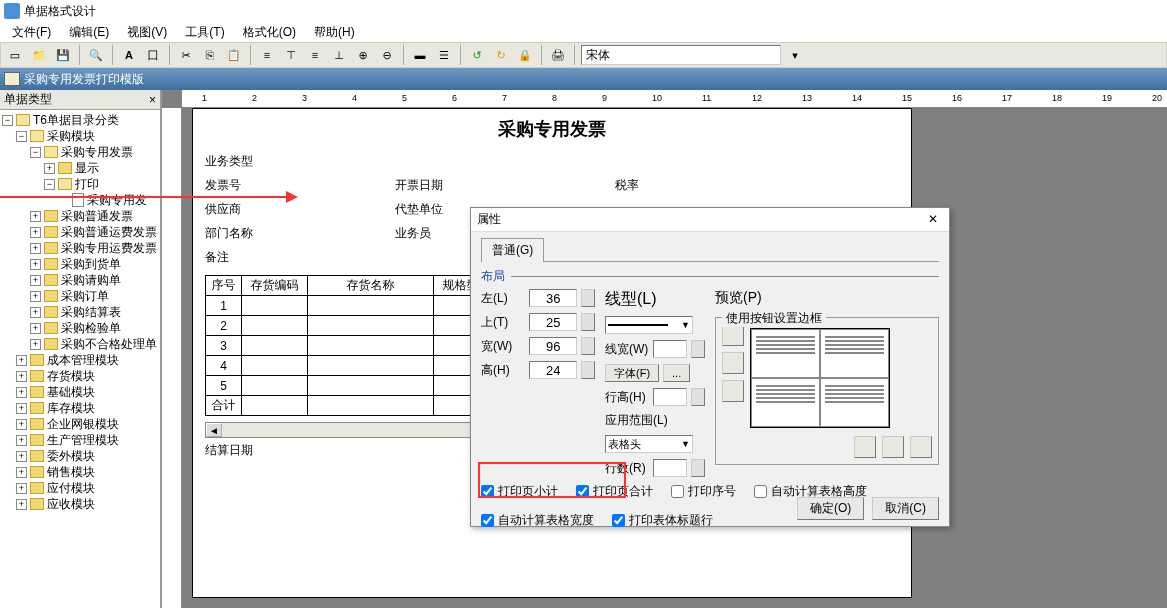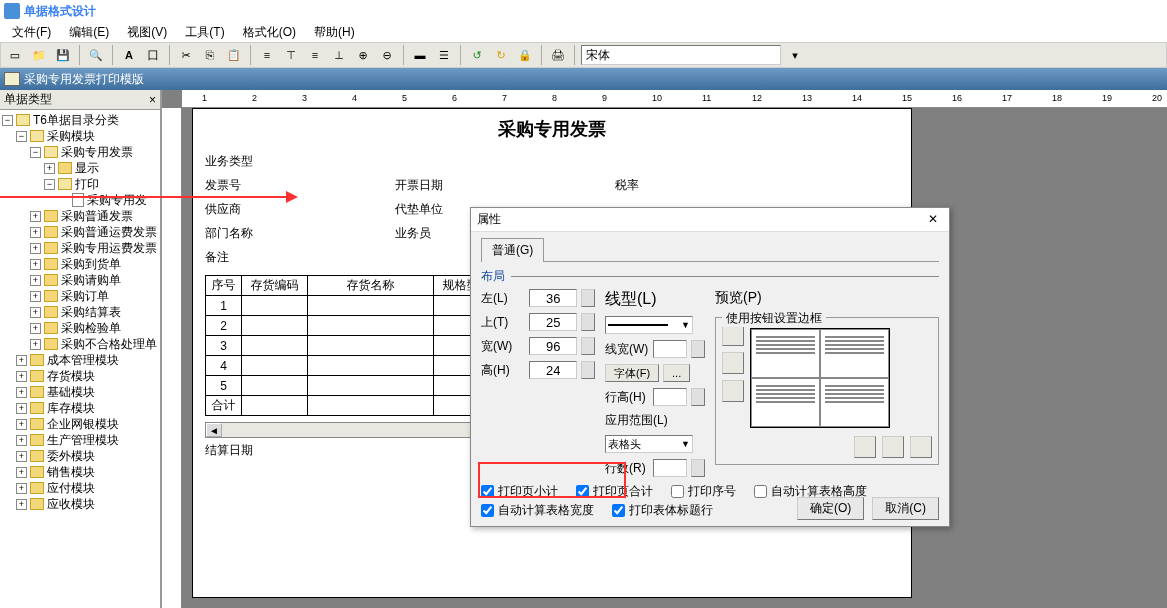--- a/index.html
+++ b/index.html
@@ -1,19 +1,19 @@
 <!DOCTYPE html>
 <html><head>
 <meta charset="utf-8">
 <style>
 *{margin:0;padding:0;box-sizing:border-box;}
 body{font-family:"Microsoft YaHei","SimSun",sans-serif;font-size:12px;background:#fff;color:#000;overflow:hidden;width:1167px;height:608px;position:relative;}
 .titlebar{height:22px;display:flex;align-items:center;padding:0 4px;gap:4px;}
 .titlebar .icon{width:16px;height:16px;background:#4a90d9;border-radius:2px;}
-.titlebar .title{color:#3b82f6;font-weight:bold;}
+.titlebar .title{color:#000000;}
 .menubar{height:20px;display:flex;align-items:center;padding:0 4px;gap:2px;}
 .menubar span{padding:2px 8px;cursor:default;}
 .toolbar{height:26px;background:#e8e8e0;border:1px solid #ccc;display:flex;align-items:center;padding:0 4px;gap:4px;}
 .tbtn{width:20px;height:20px;background:#e8e8e0;border:1px solid transparent;display:flex;align-items:center;justify-content:center;font-size:11px;cursor:pointer;}
 .tsep{width:1px;height:20px;background:#aaa;margin:0 2px;}
 .font-combo{width:200px;height:20px;background:#fff;border:1px inset #ccc;display:flex;align-items:center;padding:0 4px;}
 .winbar{height:22px;background:linear-gradient(#6e9bc5,#3d6e9c);color:#fff;display:flex;align-items:center;padding:0 4px;gap:4px;}
 .winbar .wicon{width:16px;height:14px;background:#f0f0d0;border:1px solid #666;}
 .mainarea{display:flex;height:calc(608px - 90px);}
 .sidebar{width:162px;border-right:2px solid #999;display:flex;flex-direction:column;}
@@ -65,21 +65,21 @@
 .combo .dd{font-size:9px;}
 .btn-small{height:18px;padding:0 8px;border:1px outset #ccc;background:#e8e8e0;font-size:11px;}
 .fieldset{border:1px solid #999;padding:6px;position:relative;margin-top:4px;}
 .fieldset .legend{position:absolute;top:-8px;left:6px;background:#f0f0f0;padding:0 4px;font-size:12px;}
 .preview-box{width:140px;height:100px;border:1px solid #000;background:#fff;margin:4px 0;display:flex;flex-wrap:wrap;}
 .preview-box .pg{width:50%;height:50%;border:1px solid #888;padding:4px;}
 .preview-box .pg .ln{height:2px;background:#888;margin:2px 0;}
 .side-btns{display:flex;flex-direction:column;gap:6px;margin-right:6px;}
 .sbtn{width:22px;height:22px;border:1px outset #ccc;background:#e8e8e0;}
 .bottom-btns{display:flex;gap:6px;margin-top:4px;}
-.chk-grid{display:flex;flex-wrap:wrap;gap:2px 18px;margin-top:6px;}
+.chk-grid{display:flex;flex-wrap:wrap;gap:12px 18px;margin-top:6px;}
 .chk{display:flex;align-items:center;gap:4px;font-size:12px;}
 .chk input{width:13px;height:13px;}
 .hl-box{position:absolute;border:2px solid #ff3030;pointer-events:none;z-index:20;}
 .dlg-foot{position:absolute;bottom:6px;right:10px;display:flex;gap:8px;}
 .dlg-btn{padding:2px 12px;border:1px outset #ccc;background:#e8e8e8;font-size:12px;cursor:pointer;}
 </style>
 </head>
 <body>
 
 <div class="titlebar">

